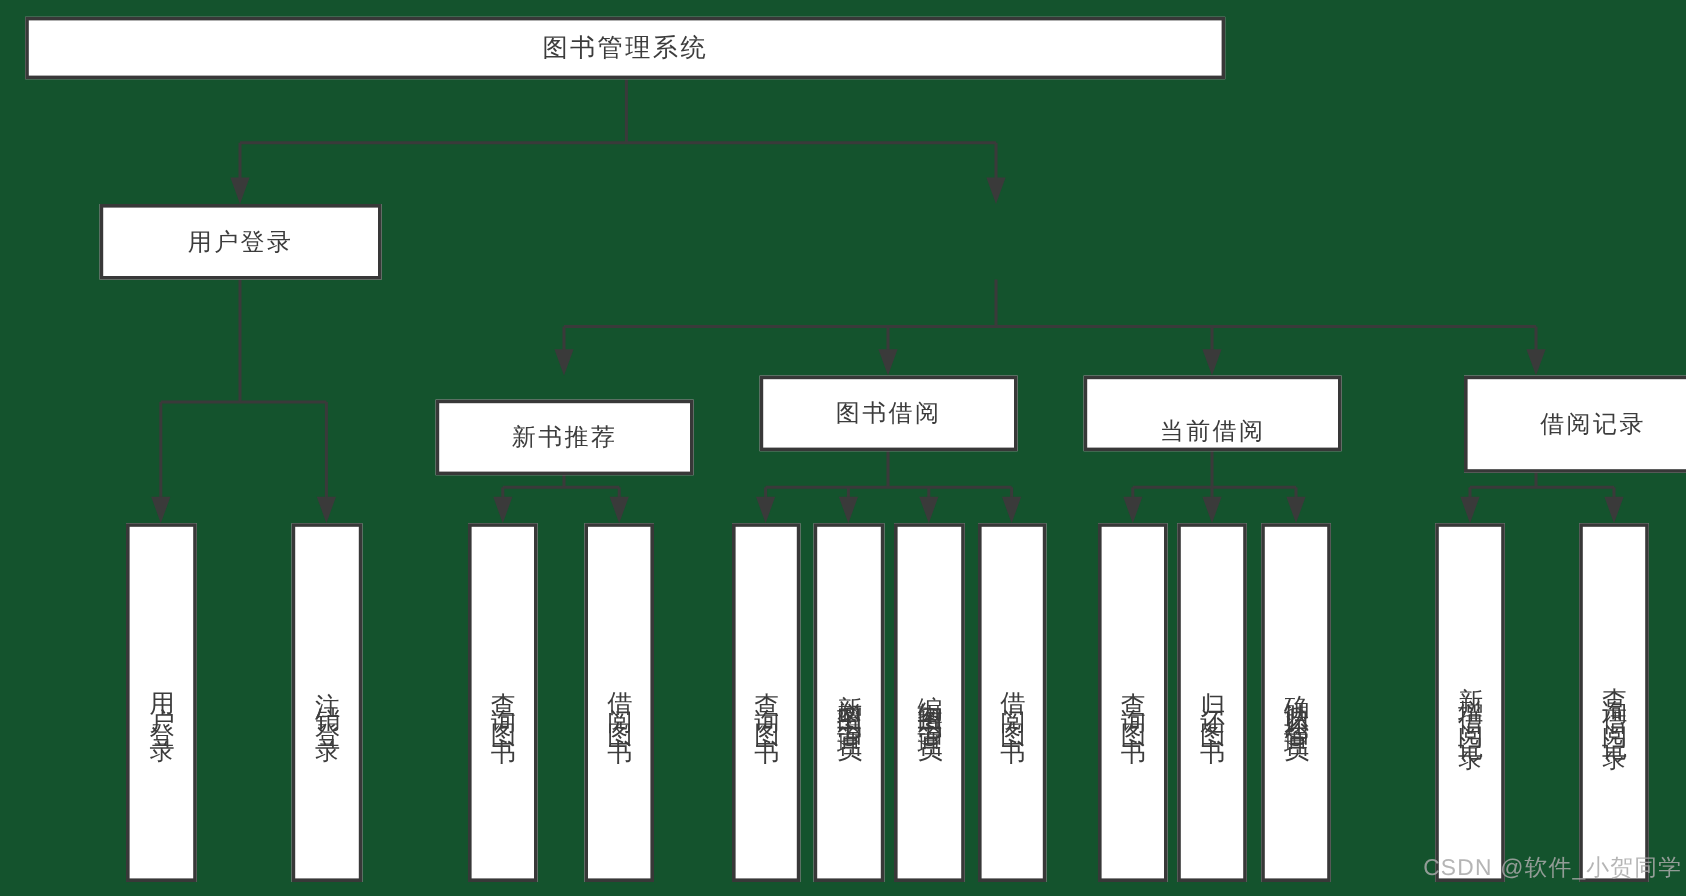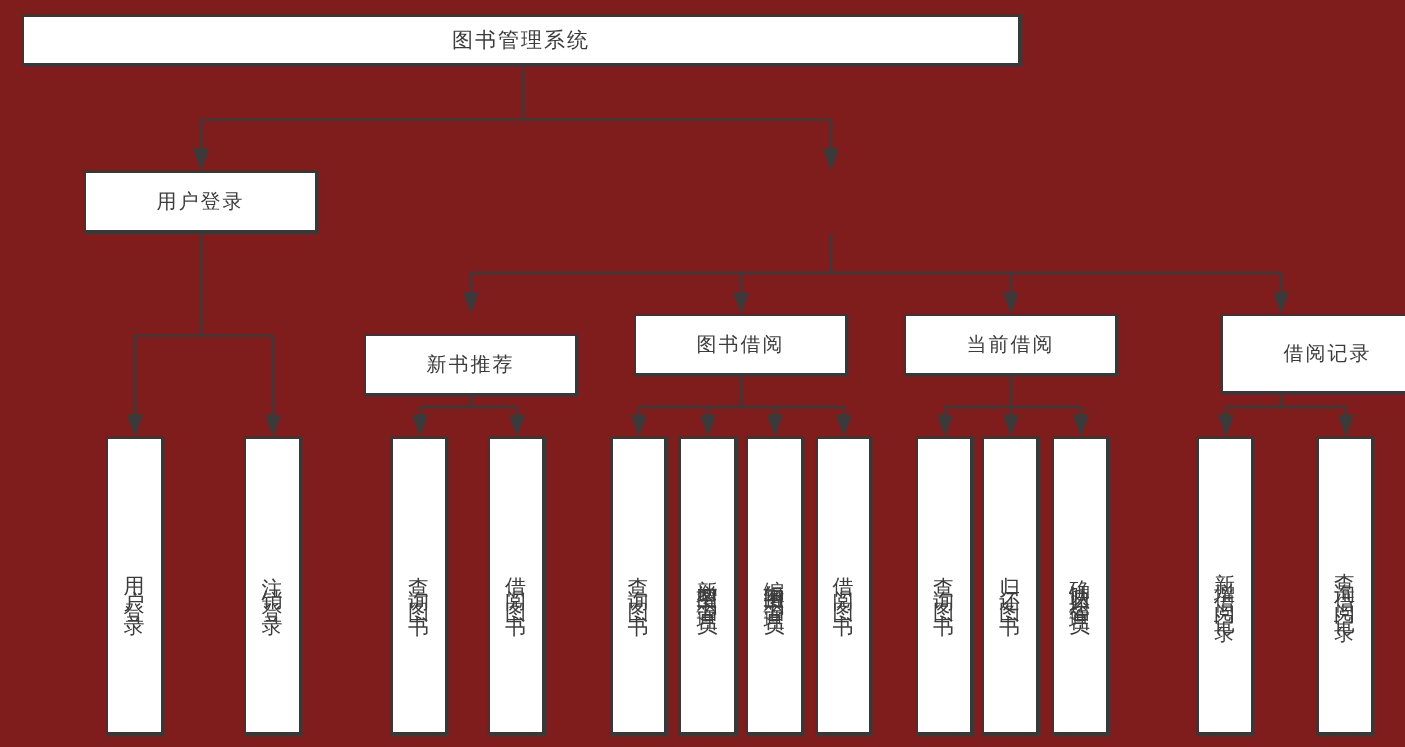--- a/index.html
+++ b/index.html
@@ -5,21 +5,21 @@
   html, body {
     margin: 0;
     padding: 0;
     background: #ffffff;
     font-family: "Liberation Sans", "DejaVu Sans", sans-serif;
   }
   #stage {
     position: relative;
     width: 1405px;
     height: 747px;
-    background: #7f1d1d;
+    background: #14532d;
     overflow: hidden;
   }
   #wires {
     position: absolute;
     left: 0; top: 0;
     width: 1405px; height: 747px;
     z-index: 1;
   }
   .box {
     position: absolute;
@@ -123,21 +123,21 @@
   <div class="box" style="left:83px; top:170px; width:235px; height:63px;">
     <span class="hlabel">用户登录</span>
   </div>
 
   <div class="box" style="left:363px; top:313px; width:215px; height:63px;margin-top:20px;">
     <span class="hlabel">新书推荐</span>
   </div>
   <div class="box" style="left:633px; top:313px; width:215px; height:63px;text-align:right;">
     <span class="hlabel">图书借阅</span>
   </div>
-  <div class="box" style="left:903px; top:313px; width:215px; height:63px;">
+  <div class="box" style="left:903px; top:313px; width:215px; height:63px;align-items:flex-end;">
     <span class="hlabel">当前借阅</span>
   </div>
   <div class="box" style="left:1220px; top:313px; width:215px; height:81px;">
     <span class="hlabel">借阅记录</span>
   </div>
 
   <div class="box leaf" style="left:105px; width:59px;">
     <span class="vtext">用户登录</span>
   </div>
   <div class="box leaf" style="left:243px; width:59px;">
@@ -174,14 +174,15 @@
     <span class="vtext long">确认归还（管理员）</span>
   </div>
 
   <div class="box leaf" style="left:1196px; width:58px;">
     <span class="vtext mid">新增借阅记录</span>
   </div>
   <div class="box leaf" style="left:1316px; width:58px;">
     <span class="vtext mid">查询借阅记录</span>
   </div>
 
+  <div id="watermark">CSDN @软件_小贺同学</div>
 
 </div>
 
 </body></html>

